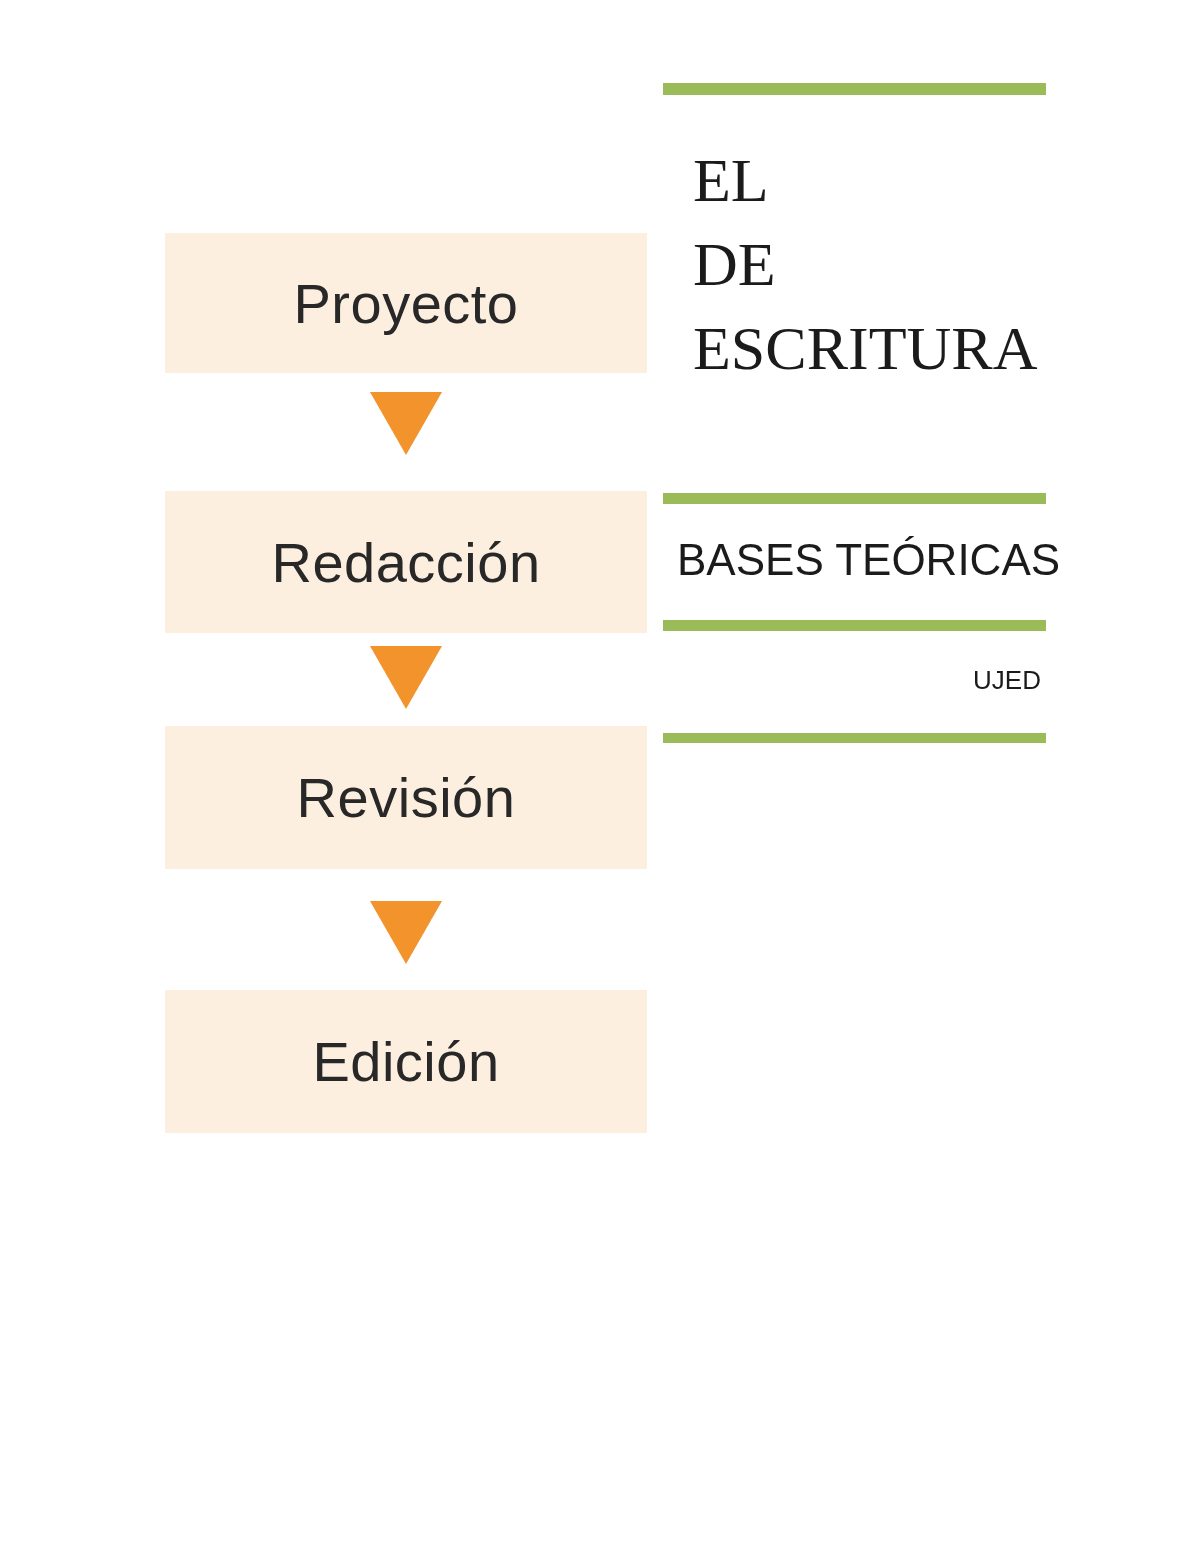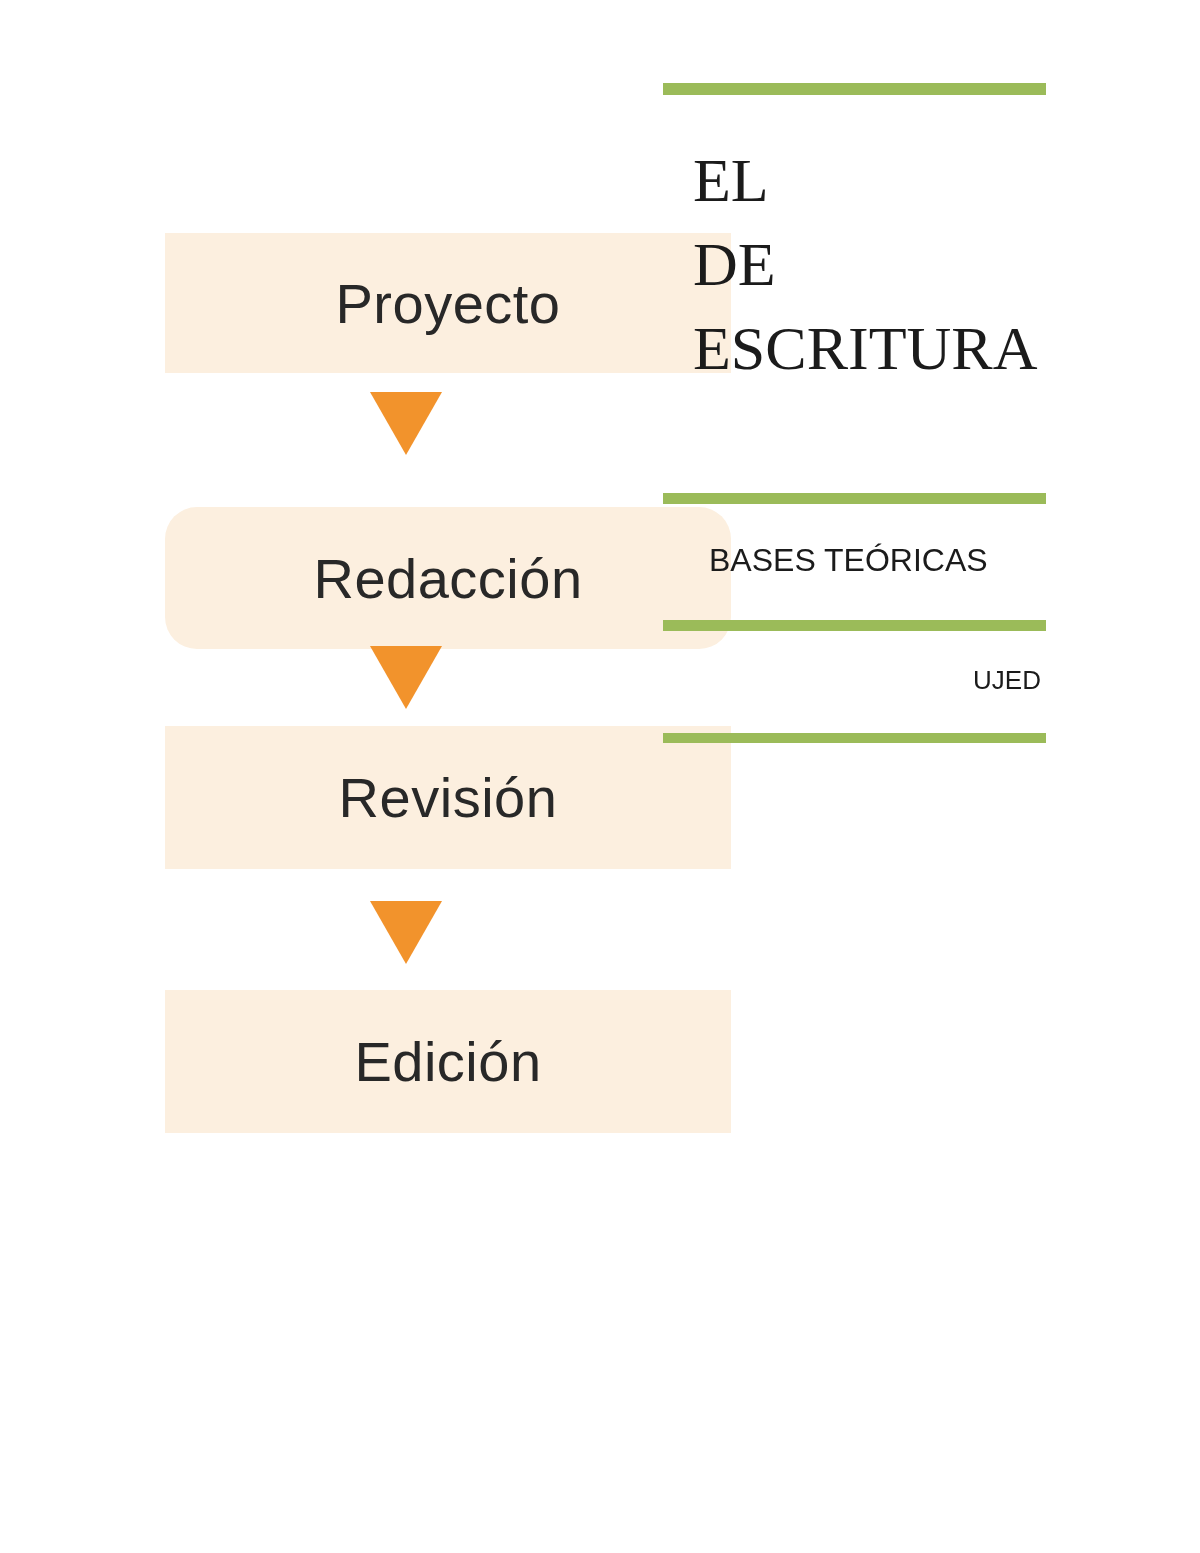--- a/index.html
+++ b/index.html
@@ -9,34 +9,34 @@
     height: 1553px;
     background: #ffffff;
     overflow: hidden;
     font-family: "Liberation Sans", sans-serif;
   }
 
   
   .step {
     position: absolute;
     left: 165px;
-    width: 566px;
+    width: 482px;
     background: var(--box_fill, #FCEFDF);
     display: flex;
     align-items: center;
     justify-content: center;
   }
   .step-label {
     font-size: 56px;
     color: var(--label_ink, #282828);
     letter-spacing: 0.5px;
     white-space: nowrap;
   }
   .step-1 { top: 233px; height: 140px; }
-  .step-2 { top: 507px; height: 142px; border-radius: 32px; }
+  .step-2 { top: 491px; height: 142px; }
   .step-3 { top: 726px; height: 143px; }
   .step-4 { top: 990px; height: 143px; }
 
   .arrow {
     position: absolute;
     left: 370px;
     width: 0; height: 0;
     border-left: 36px solid transparent;
     border-right: 36px solid transparent;
     border-top: 63px solid var(--accent_orange, #F2932C);
@@ -70,25 +70,24 @@
     line-height: 84px;
     color: var(--title_ink, #1B1B1B);
   }
   .title-line { display: block; }
 
   .subtitle {
     position: absolute;
     left: 677px;
     top: 538px;
     width: 383px;
-    font-size: 32px;
+    font-size: 44px;
     line-height: 44px;
     color: var(--title_ink, #1B1B1B);
     white-space: nowrap;
-    margin-left: 32px;
   }
 
   .org {
     position: absolute;
     left: 658px;
     top: 664px;
     width: 383px;
     font-size: 26px;
     line-height: 32px;
     color: var(--title_ink, #1B1B1B);

